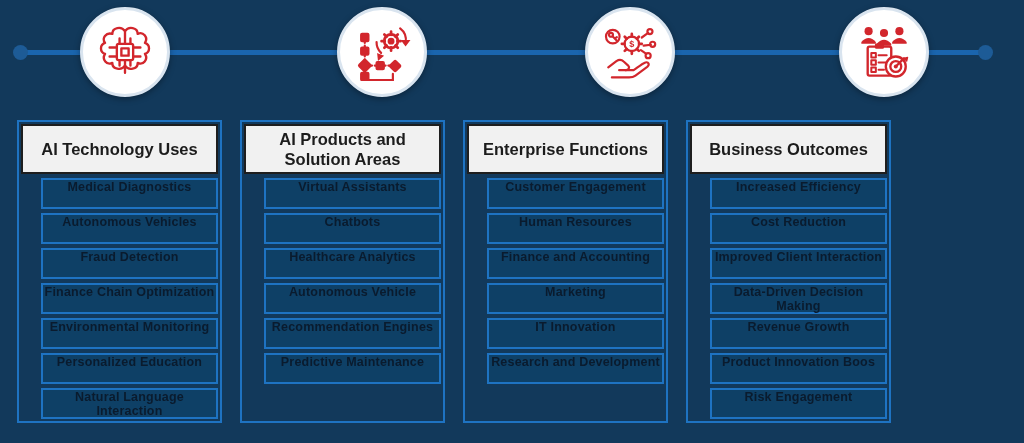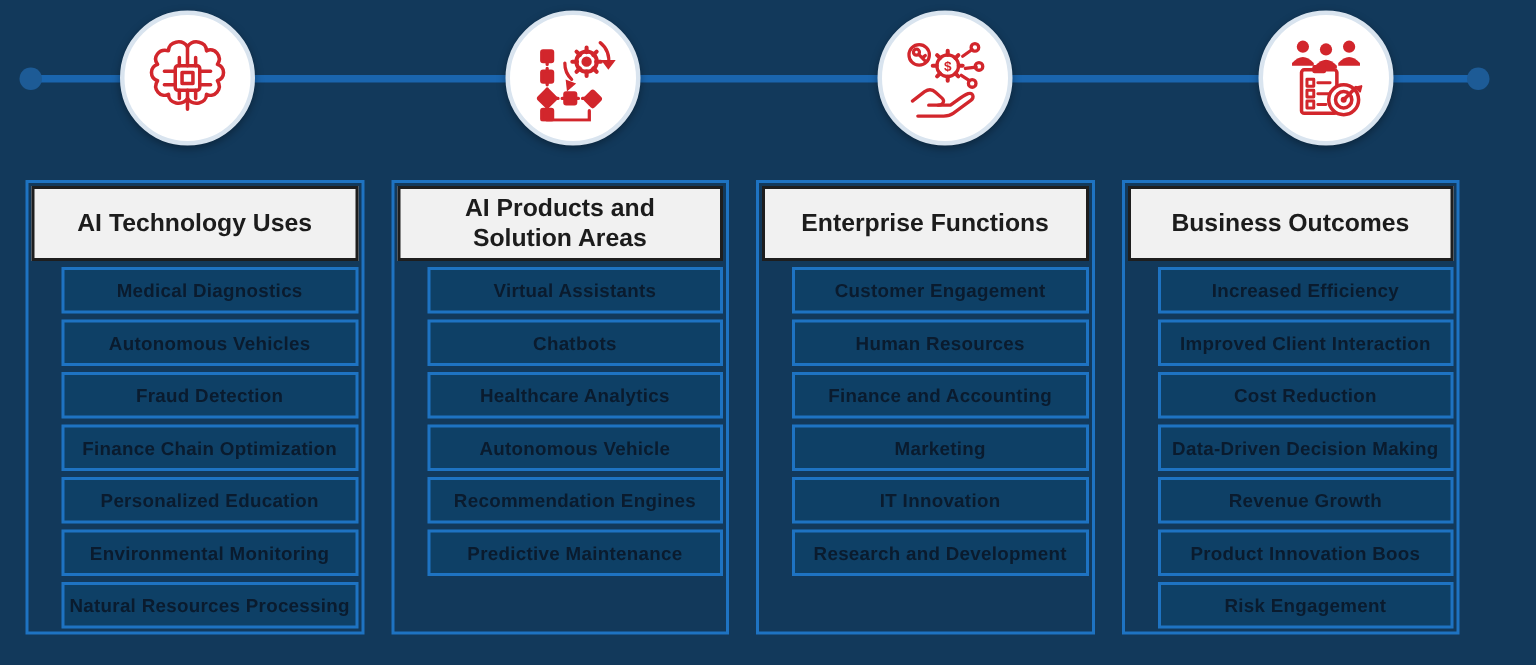--- a/index.html
+++ b/index.html
@@ -31,21 +31,21 @@
     box-sizing:border-box;
   }
   .ic1{left:80px;}
   .ic2{left:337px;}
   .ic3{left:585px;}
   .ic4{left:839px;}
   .icon-circle svg{display:block;}
 
   
   .columns{
-    position:absolute;top:120px;left:17px;width:956px;
+    position:absolute;top:120px;left:17px;width:874px;
     display:flex;gap:18px;
   }
   .column{
     flex:1 1 0;
     border:2px solid #1E73C2;
     padding:2px;
     box-sizing:border-box;
     display:flex;flex-direction:column;
   }
   .col-header{
@@ -56,21 +56,21 @@
     text-align:center;
   }
   .col-header span{
     font-size:16.5px;font-weight:600;color:#1C1C1C;
     line-height:20px;max-width:176px;
   }
   .col-item{
     margin-top:4px;height:31px;box-sizing:border-box;
     background:#0E4066;
     border:2px solid #1E73C2;
-    display:flex;align-items:center;justify-content:center;
+    display:flex;align-items:flex-start;justify-content:center;
     text-align:center;
     margin-left:20px;
   }
   .col-item span{
     font-size:12.5px;font-weight:bold;color:#0A1B2E;
     letter-spacing:.2px;
   }
 </style>
 </head>
 <body>
@@ -170,27 +170,27 @@
       <div class="col-item">
           <span>Autonomous Vehicles</span>
         </div>
       <div class="col-item">
           <span>Fraud Detection</span>
         </div>
       <div class="col-item">
           <span>Finance Chain Optimization</span>
         </div>
       <div class="col-item">
+          <span>Environmental Monitoring</span>
+        </div>
+      <div class="col-item">
           <span>Personalized Education</span>
         </div>
       <div class="col-item">
-          <span>Environmental Monitoring</span>
-        </div>
-      <div class="col-item">
-          <span>Natural Resources Processing</span>
+          <span>Natural Language Interaction</span>
         </div>
     </div>
 
     <div class="column">
       <div class="col-header">
           <span>AI Products and Solution Areas</span>
         </div>
       <div class="col-item">
           <span>Virtual Assistants</span>
         </div>
@@ -236,26 +236,26 @@
     </div>
 
     <div class="column">
       <div class="col-header">
           <span>Business Outcomes</span>
         </div>
       <div class="col-item">
           <span>Increased Efficiency</span>
         </div>
       <div class="col-item">
+          <span>Cost Reduction</span>
+        </div>
+      <div class="col-item">
           <span>Improved Client Interaction</span>
         </div>
       <div class="col-item">
-          <span>Cost Reduction</span>
-        </div>
-      <div class="col-item">
           <span>Data-Driven Decision Making</span>
         </div>
       <div class="col-item">
           <span>Revenue Growth</span>
         </div>
       <div class="col-item">
           <span>Product Innovation Boos</span>
         </div>
       <div class="col-item">
           <span>Risk Engagement</span>

